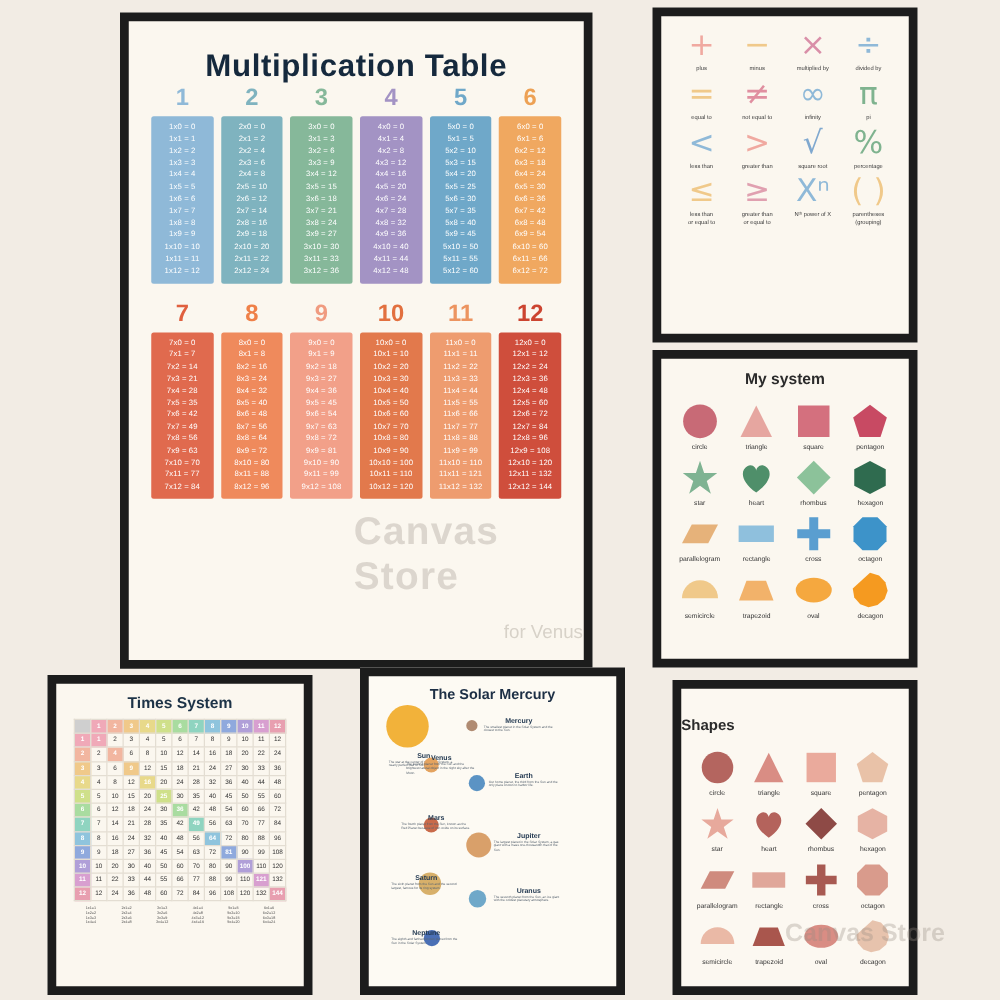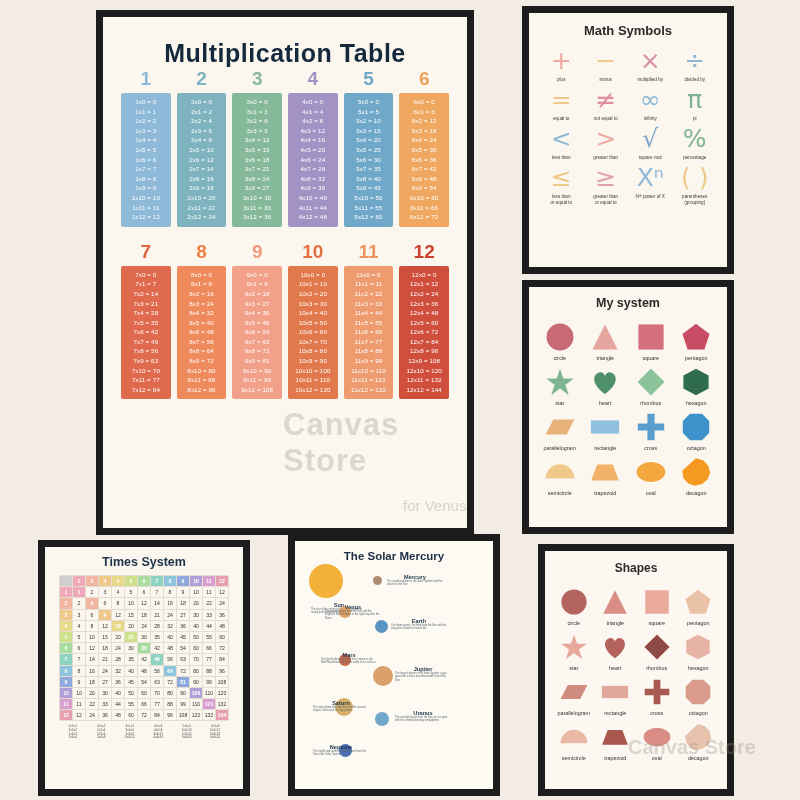--- a/index.html
+++ b/index.html
@@ -121,21 +121,21 @@
   #p-solar { left: 288px; top: 534px; width: 212px; height: 262px; background:#fdfaf3; }
   #p-solar .title { text-align:center; font-size: 11.5px; font-weight: bold; color:#1d2f45; margin-top: 9px; }
   .solar-body { position: relative; height: 215px; }
   .planet-item { position: absolute; }
   .planet-name { font-size: 5.6px; font-weight: bold; color:#243a52; text-align:center; }
   .planet-desc { font-size: 2.6px; line-height: 3.4px; color:#5a6672; width: 56px; }
   .orb { border-radius: 50%; }
 
   
   #p-shapes2 { left: 538px; top: 544px; width: 196px; height: 252px; background:#fcf8f1; }
-  #p-shapes2 .title { text-align:center; font-size: 12px; font-weight: bold; color:#2b2b2b; margin-top: 10px; }
+  #p-shapes2 .title { text-align:left; font-size: 12px; font-weight: bold; color:#2b2b2b; margin-top: 22px; }
   .wm-store2 {
     position:absolute; left: 628px; top: 736px;
     font-size: 20px; font-weight:bold; color: rgba(150,140,130,.32);
     pointer-events:none;
   }
 </style>
 </head>
 <body>
 
 <div class="poster" id="p-mult">
@@ -358,21 +358,20 @@
           <div>12x11 = 132</div>
           <div>12x12 = 144</div>
         </div>
       </div>
     </div>
   <div class="wm-store">Canvas Store</div>
   <div class="wm-canvas">for Venus</div>
 </div>
 
 <div class="poster" id="p-symbols">
-  <div class="title">Math Symbols</div>
   <div class="sym-grid" id="sym-grid">
       <div class="sym-cell">
         <div class="sym-glyph" style="color: rgb(240, 169, 160);">+</div>
         <div class="sym-label">plus</div>
       </div>
       <div class="sym-cell">
         <div class="sym-glyph" style="color: rgb(240, 201, 138);">−</div>
         <div class="sym-label">minus</div>
       </div>
       <div class="sym-cell">

